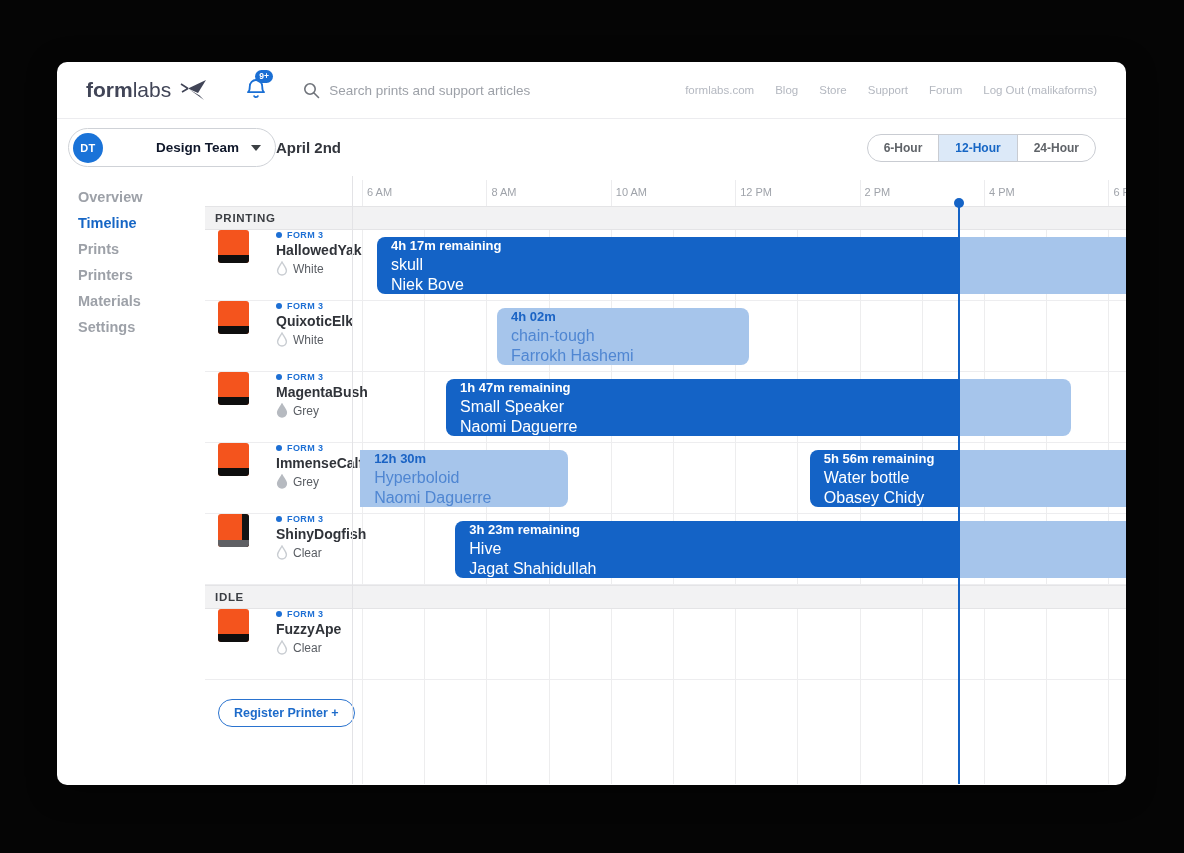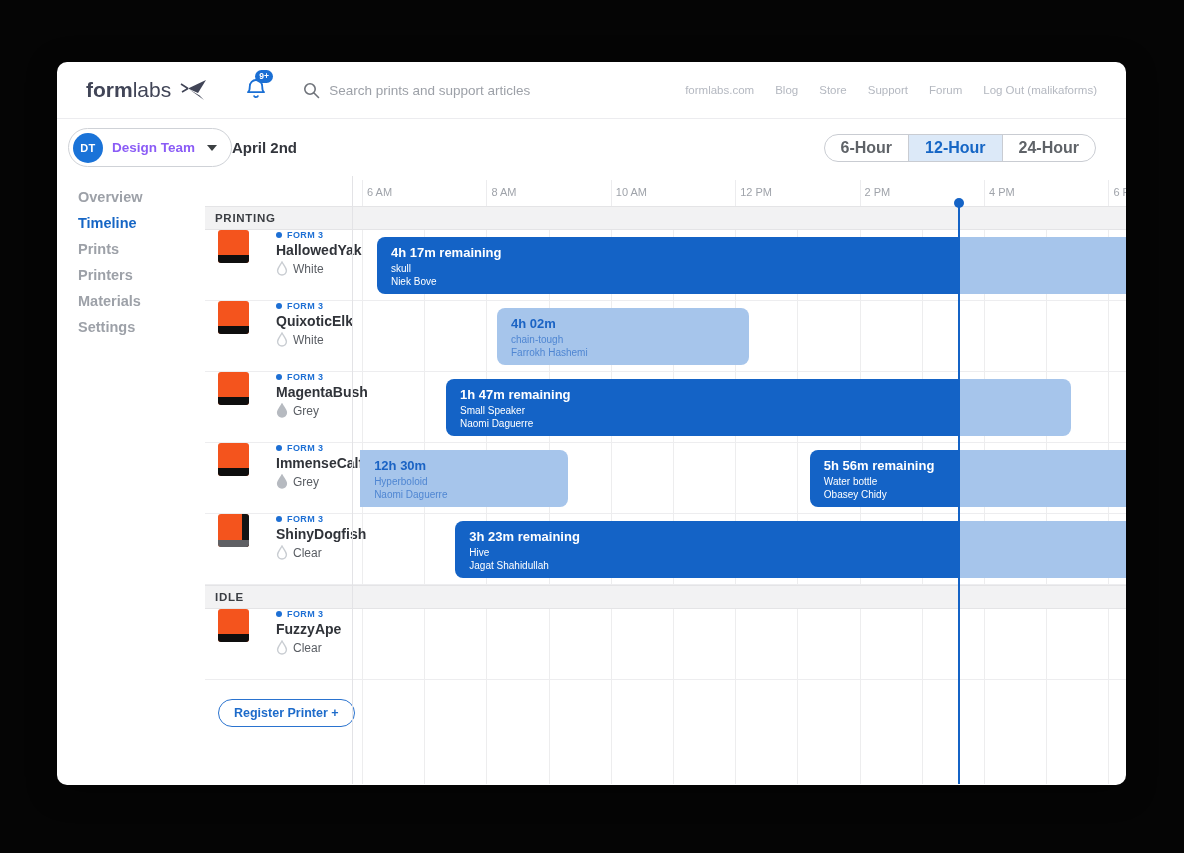--- a/index.html
+++ b/index.html
@@ -25,27 +25,27 @@
   .header-links { display:flex; gap:21px; font-size:11.5px; color:#b4b8c0; white-space:nowrap; }
   .header-links span { cursor:pointer; }
 
   
   .toolbar { height:57px; display:flex; align-items:center; padding:0 30px 0 11px; }
   .team-pill { display:flex; align-items:center; gap:9px; border:1px solid #cfd2d7;
                border-radius:20px; padding:3px 14px 3px 4px; height:39px; cursor:pointer; background:#fff; }
   .avatar { width:30px; height:30px; border-radius:50%; background:#1a73d8; color:#fff;
             font-size:11px; font-weight:700; display:flex; align-items:center; justify-content:center;
             letter-spacing:.3px; }
-  .team-name { font-size:13.5px; font-weight:600; color:#8b5cf6; }
+  .team-name { font-size:13.5px; font-weight:600; color:#0f172a;margin-left:44px; }
   .caret { width:0; height:0; border-left:5px solid transparent; border-right:5px solid transparent;
            border-top:6px solid #3c4043; margin-left:3px; }
   .date { font-size:15px; font-weight:700; color:#33363d; }
   .range-group { margin-left:auto; display:flex; border:1px solid #c9ccd2; border-radius:15px;
                  overflow:hidden; height:28px; background:#fff; }
-  .range-btn { padding:0 16px; font-size:16px; font-weight:600; color:#5f6368; line-height:26px;
+  .range-btn { padding:0 16px; font-size:12px; font-weight:600; color:#5f6368; line-height:26px;
                cursor:pointer; border-left:1px solid #c9ccd2; }
   .range-btn:first-child { border-left:0; }
   .range-btn.selected { background:#dce9f8; color:#1666c5; }
 
   
   .body { display:flex; height:608px; }
   .sidebar { width:148px; padding-top:8px; flex:none; }
   .nav-item { height:26px; line-height:26px; padding-left:21px; font-size:14.5px;
               color:#9da1a8; font-weight:600; cursor:pointer; }
   .nav-item.active { color:#1666c5; font-weight:700; }
@@ -80,21 +80,21 @@
 
   .pchart { position:relative; flex:1;padding-left:12px; }
   .bar { position:absolute; top:7px; height:57px; border-radius:8px; overflow:hidden;
          display:flex; cursor:pointer; }
   .bar.clip-right { border-top-right-radius:0; border-bottom-right-radius:0; }
   .bar.clip-left  { border-top-left-radius:0; border-bottom-left-radius:0; }
   .seg-dark  { background:#1463c6; height:100%; }
   .seg-light { background:#a6c5eb; height:100%; }
   .bar-text { position:absolute; left:14px; top:50%; transform:translateY(-50%); white-space:nowrap; }
   .bar-title { font-size:13px; font-weight:700; margin-bottom:3px; }
-  .bar-line  { font-size:10px; margin-top:2px; }
+  .bar-line  { font-size:16px; margin-top:2px; }
   .bar.printing .bar-title, .bar.printing .bar-line { color:#fff; }
   .bar.done .bar-title { color:#1a63c4; }
   .bar.done .bar-line  { color:#4f86d2; }
 
   .marker-line { position:absolute; top:27px; bottom:0; width:2px; background:#1463c6; z-index:6; }
   .marker-dot  { position:absolute; top:22px; width:10px; height:10px; border-radius:50%;
                  background:#1463c6; z-index:6; }
 
   .footer-area { position:relative; z-index:1; height:105px; }
   .register-btn { position:absolute; left:13px; top:19px; background:#fff;

